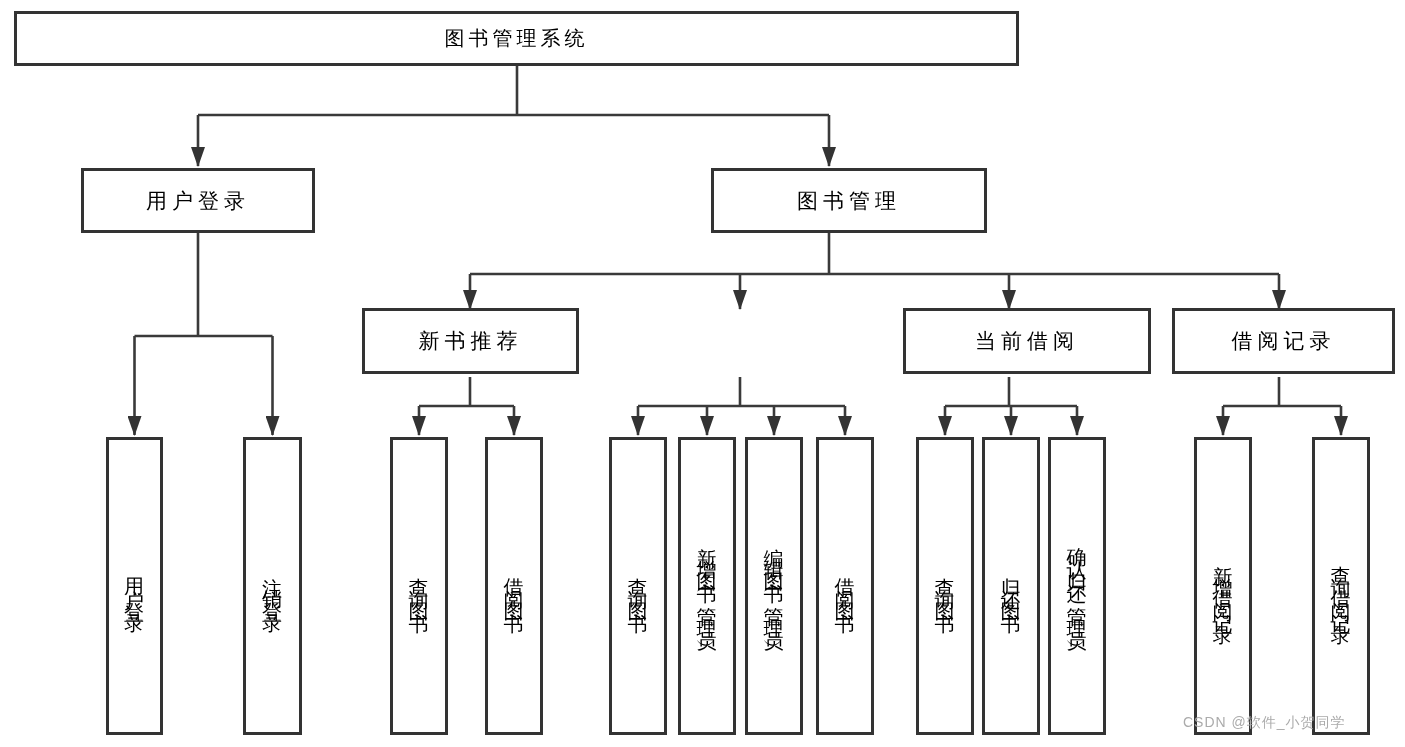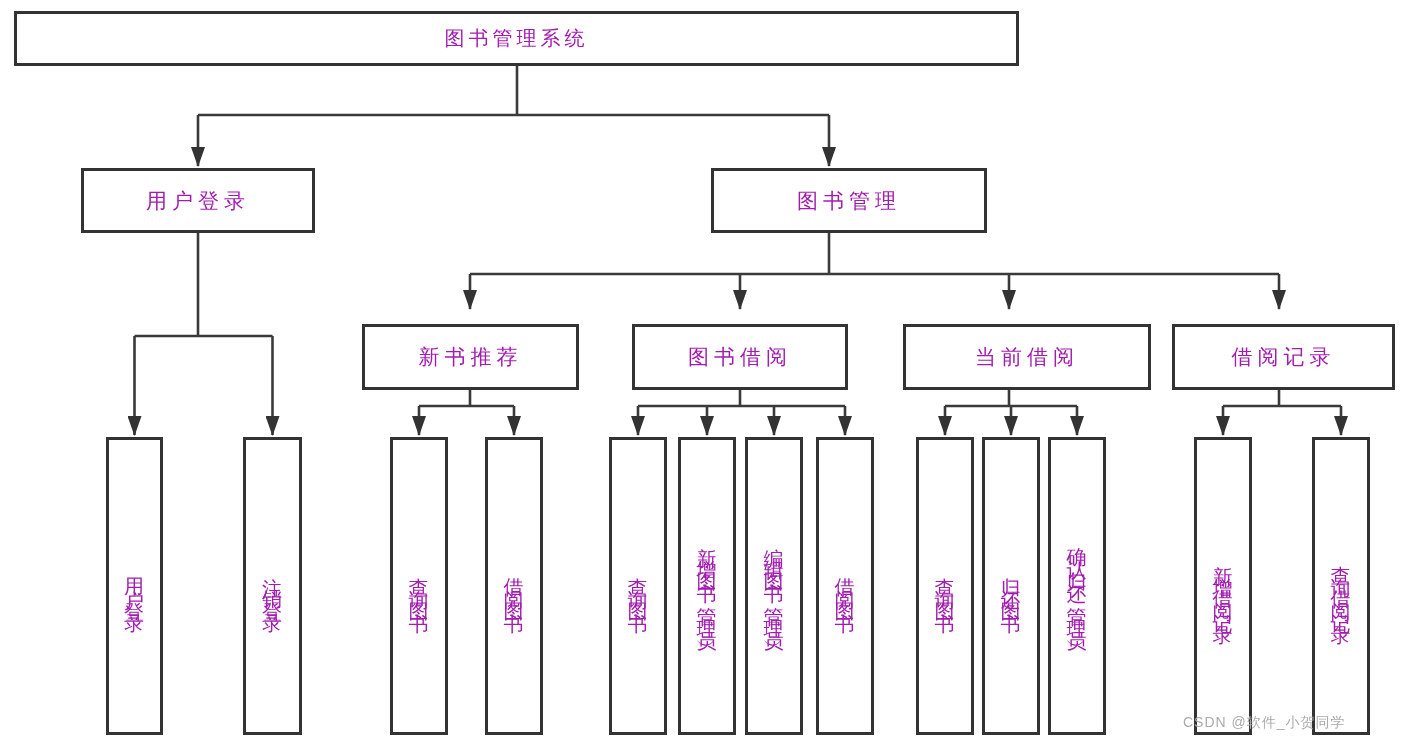--- a/index.html
+++ b/index.html
@@ -10,26 +10,26 @@
     font-family:"Liberation Sans","DejaVu Sans",sans-serif;
     overflow:hidden;
   }
   #wires{position:absolute;left:0;top:0;}
   .box{
     position:absolute;
     background:#ffffff;
     border:3px solid #333333;
     box-sizing:border-box;
     display:flex;align-items:center;justify-content:center;
-    color:#a21caf;
+    color:#000000;
     font-family:Liberation Serif, serif;
   }
   .root{left:14px;top:11px;width:1005px;height:55px;font-size:20px;letter-spacing:4px;}
   .l2{top:168px;height:65px;font-size:21px;letter-spacing:5px;}
-  .l3{top:324px;height:66px;font-size:21px;letter-spacing:5px;}
+  .l3{top:308px;height:66px;font-size:21px;letter-spacing:5px;}
   .leaf{
     top:437px;height:298px;
     font-size:20px;
   }
   .leaf span{
     writing-mode:vertical-rl;
     text-orientation:mixed;
     letter-spacing:12px;
     line-height:1;
   }
@@ -98,23 +98,20 @@
   <div class="box l2" style="left:81px;width:234px">
     <span>用户登录</span>
   </div>
   <div class="box l2" style="left:711px;width:276px">
     <span>图书管理</span>
   </div>
 
   <div class="box l3" style="left:362px;width:217px">
     <span>新书推荐</span>
   </div>
-  <div class="box l3" style="left:632px;width:216px">
-    <span>图书借阅</span>
-  </div>
   <div class="box l3" style="left:903px;width:248px">
     <span>当前借阅</span>
   </div>
   <div class="box l3" style="left:1172px;width:223px">
     <span>借阅记录</span>
   </div>
 
   <div class="box leaf" style="left:106px;width:57px">
     <span>用户登录</span>
   </div>

